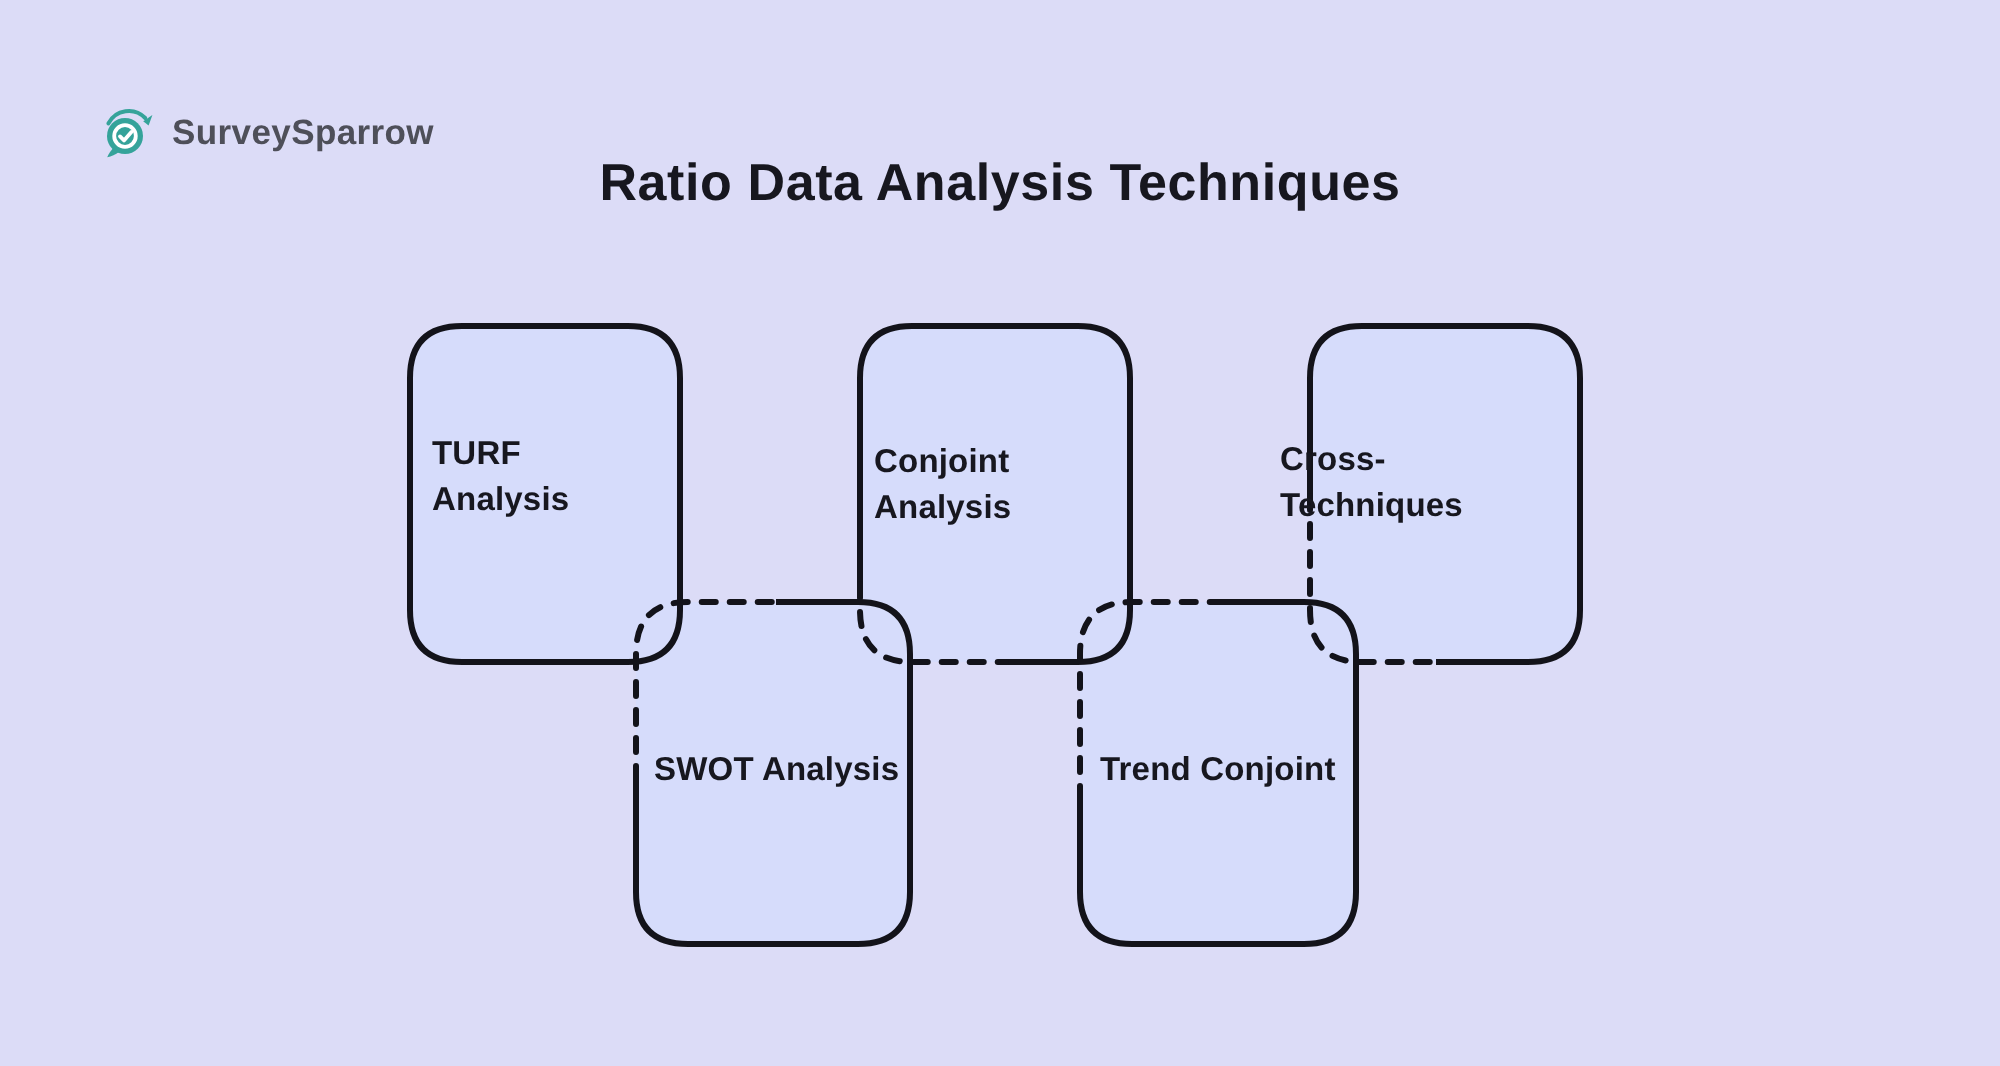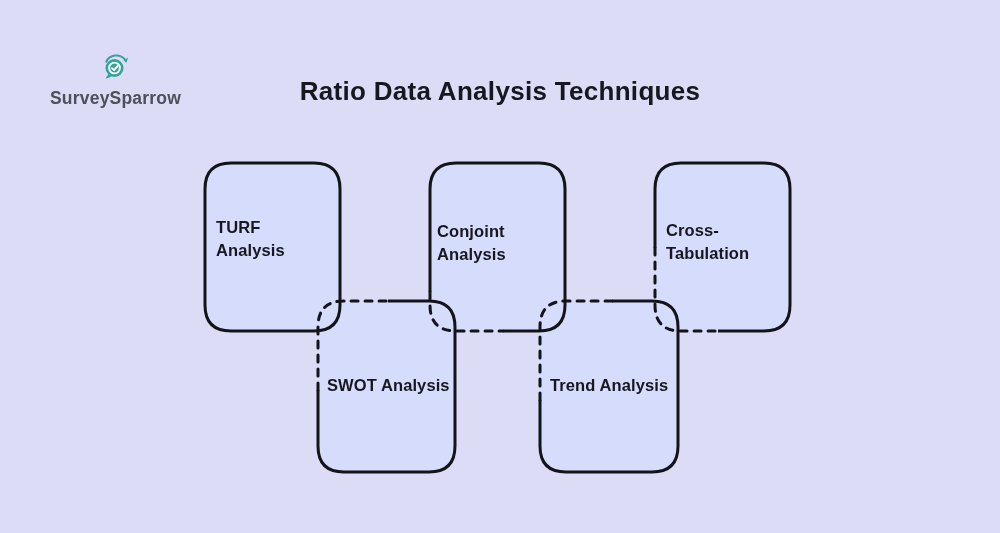--- a/index.html
+++ b/index.html
@@ -14,21 +14,21 @@
   *{margin:0;padding:0;box-sizing:border-box;}
   html,body{width:1000px;height:533px;overflow:hidden;}
   body{
     background:var(--background);
     font-family:"Liberation Sans","DejaVu Sans",sans-serif;
   }
   .stage{position:relative;width:1000px;height:533px;}
   
   .logo{
     position:absolute;left:50px;top:52px;
-    display:flex;align-items:center;gap:8px;flex-direction:column;
+    display:flex;align-items:center;gap:8px;
   }
   .logo svg{width:28px;height:28px;display:block;}
   .logo .brand{
     font-size:17.5px;font-weight:700;color:var(--brand-text-color);
     letter-spacing:0.2px;
   }
   
   .title{
     position:absolute;left:0;top:76px;width:1000px;
     text-align:center;
@@ -96,26 +96,26 @@
   <div class="card-label" style="left:216px;top:216px;">
     <span>TURF</span>
     <span>Analysis</span>
   </div>
 
   <div class="card-label" style="left:437px;top:220px;">
     <span>Conjoint</span>
     <span>Analysis</span>
   </div>
 
-  <div class="card-label" style="left:666px;top:219px;">
+  <div class="card-label" style="left:640px;top:219px;">
     <span>Cross-</span>
-    <span>Tabulation</span>
+    <span>Techniques</span>
   </div>
 
   <div class="card-label" style="left:327px;top:374px;">
     <span>SWOT Analysis</span>
   </div>
 
   <div class="card-label" style="left:550px;top:374px;">
-    <span>Trend Analysis</span>
+    <span>Trend Conjoint</span>
   </div>
 
 </div>
 
 </body></html>

